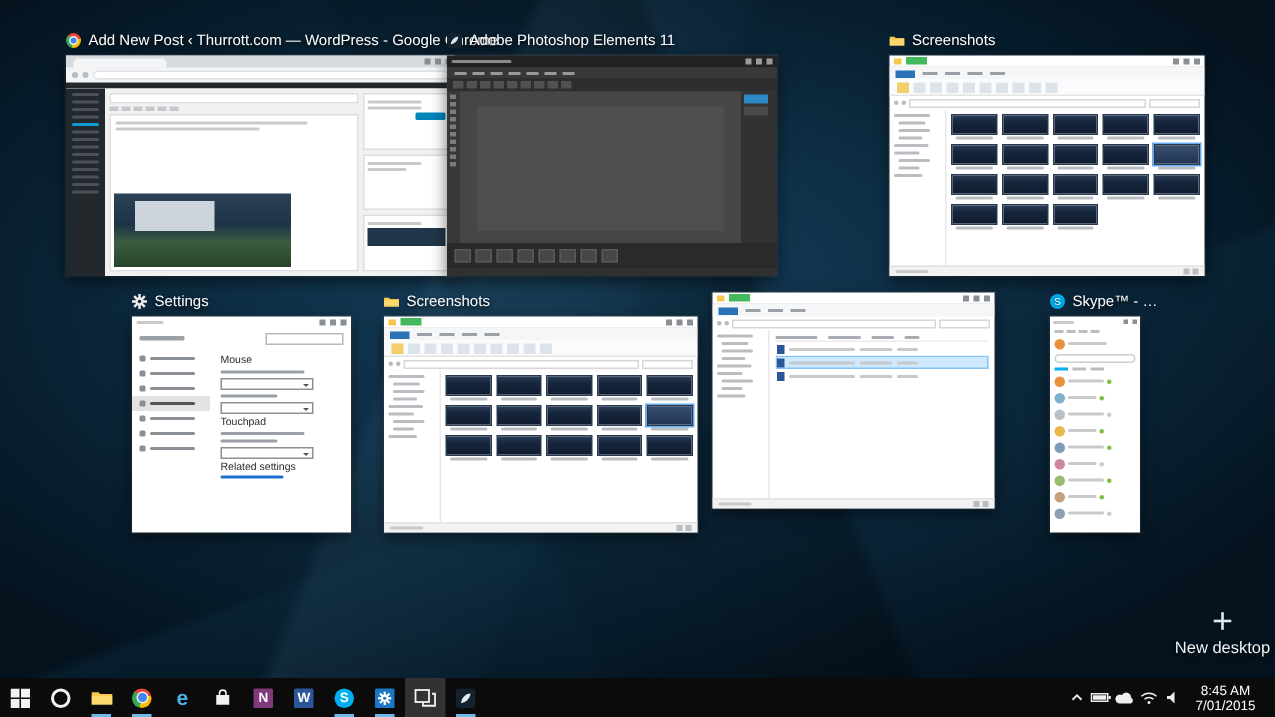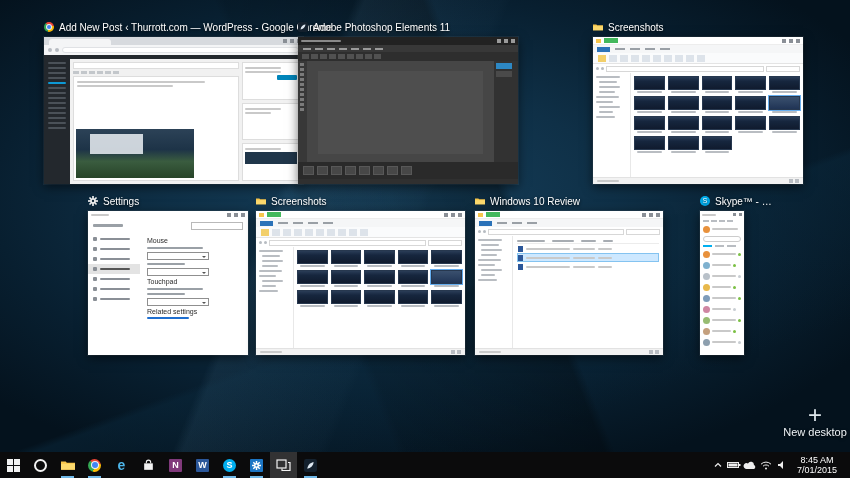--- a/index.html
+++ b/index.html
@@ -483,21 +483,21 @@
       <div class="ex-status">
         <div class="ln"></div>
         <div class="view-ic">
             <i></i>
             <i></i>
           </div>
       </div>
     </div>
   </div>
 
-  <div class="thumb" style="left:88px;top:195px;width:160px">
+  <div class="thumb" style="left:88px;top:195px;width:146px">
     <div class="t-label">
       <span class="ic">
         <svg viewBox="0 0 12 12">
             <g fill="#f0f0f0">
               <rect x="5" y="0" width="2" height="12"></rect>
               <rect x="0" y="5" width="12" height="2"></rect>
               <rect x="5" y="0" width="2" height="12" transform="rotate(45 6 6)"></rect>
               <rect x="5" y="0" width="2" height="12" transform="rotate(-45 6 6)"></rect>
               <circle cx="6" cy="6" r="3.2"></circle>
             </g>
@@ -691,29 +691,20 @@
         <div class="ln"></div>
         <div class="view-ic">
             <i></i>
             <i></i>
           </div>
       </div>
     </div>
   </div>
 
   <div class="thumb" style="left:475px;top:195px;width:188px">
-    <div class="t-label">
-      <span class="ic">
-        <svg viewBox="0 0 12 10">
-            <path d="M0 2 h4 l1 1 h7 v6 h-12 z" fill="#f7c64c"></path>
-            <path d="M0 4 h12 v5 h-12 z" fill="#fcd96d"></path>
-          </svg>
-      </span>
-      <span>Windows 10 Review</span>
-    </div>
     <div class="t-win ex" style="height:144px">
       <div class="ex-title">
         <span class="ex-mini"></span>
         <span class="ex-green"></span>
         <div class="wp-ctl">
             <i></i>
             <i></i>
             <i></i>
           </div>
       </div>
@@ -771,21 +762,21 @@
       <div class="ex-status">
         <div class="ln"></div>
         <div class="view-ic">
             <i></i>
             <i></i>
           </div>
       </div>
     </div>
   </div>
 
-  <div class="thumb" style="left:700px;top:195px;width:44px">
+  <div class="thumb" style="left:700px;top:195px;width:60px">
     <div class="t-label">
       <span class="ic">
         <svg viewBox="0 0 12 12">
             <circle cx="6" cy="6" r="6" fill="#00aff0"></circle>
             <text x="6" y="8.8" font-size="8" text-anchor="middle" fill="#fff">S</text>
           </svg>
       </span>
       <span>Skype™ - …</span>
     </div>
     <div class="t-win sk">

